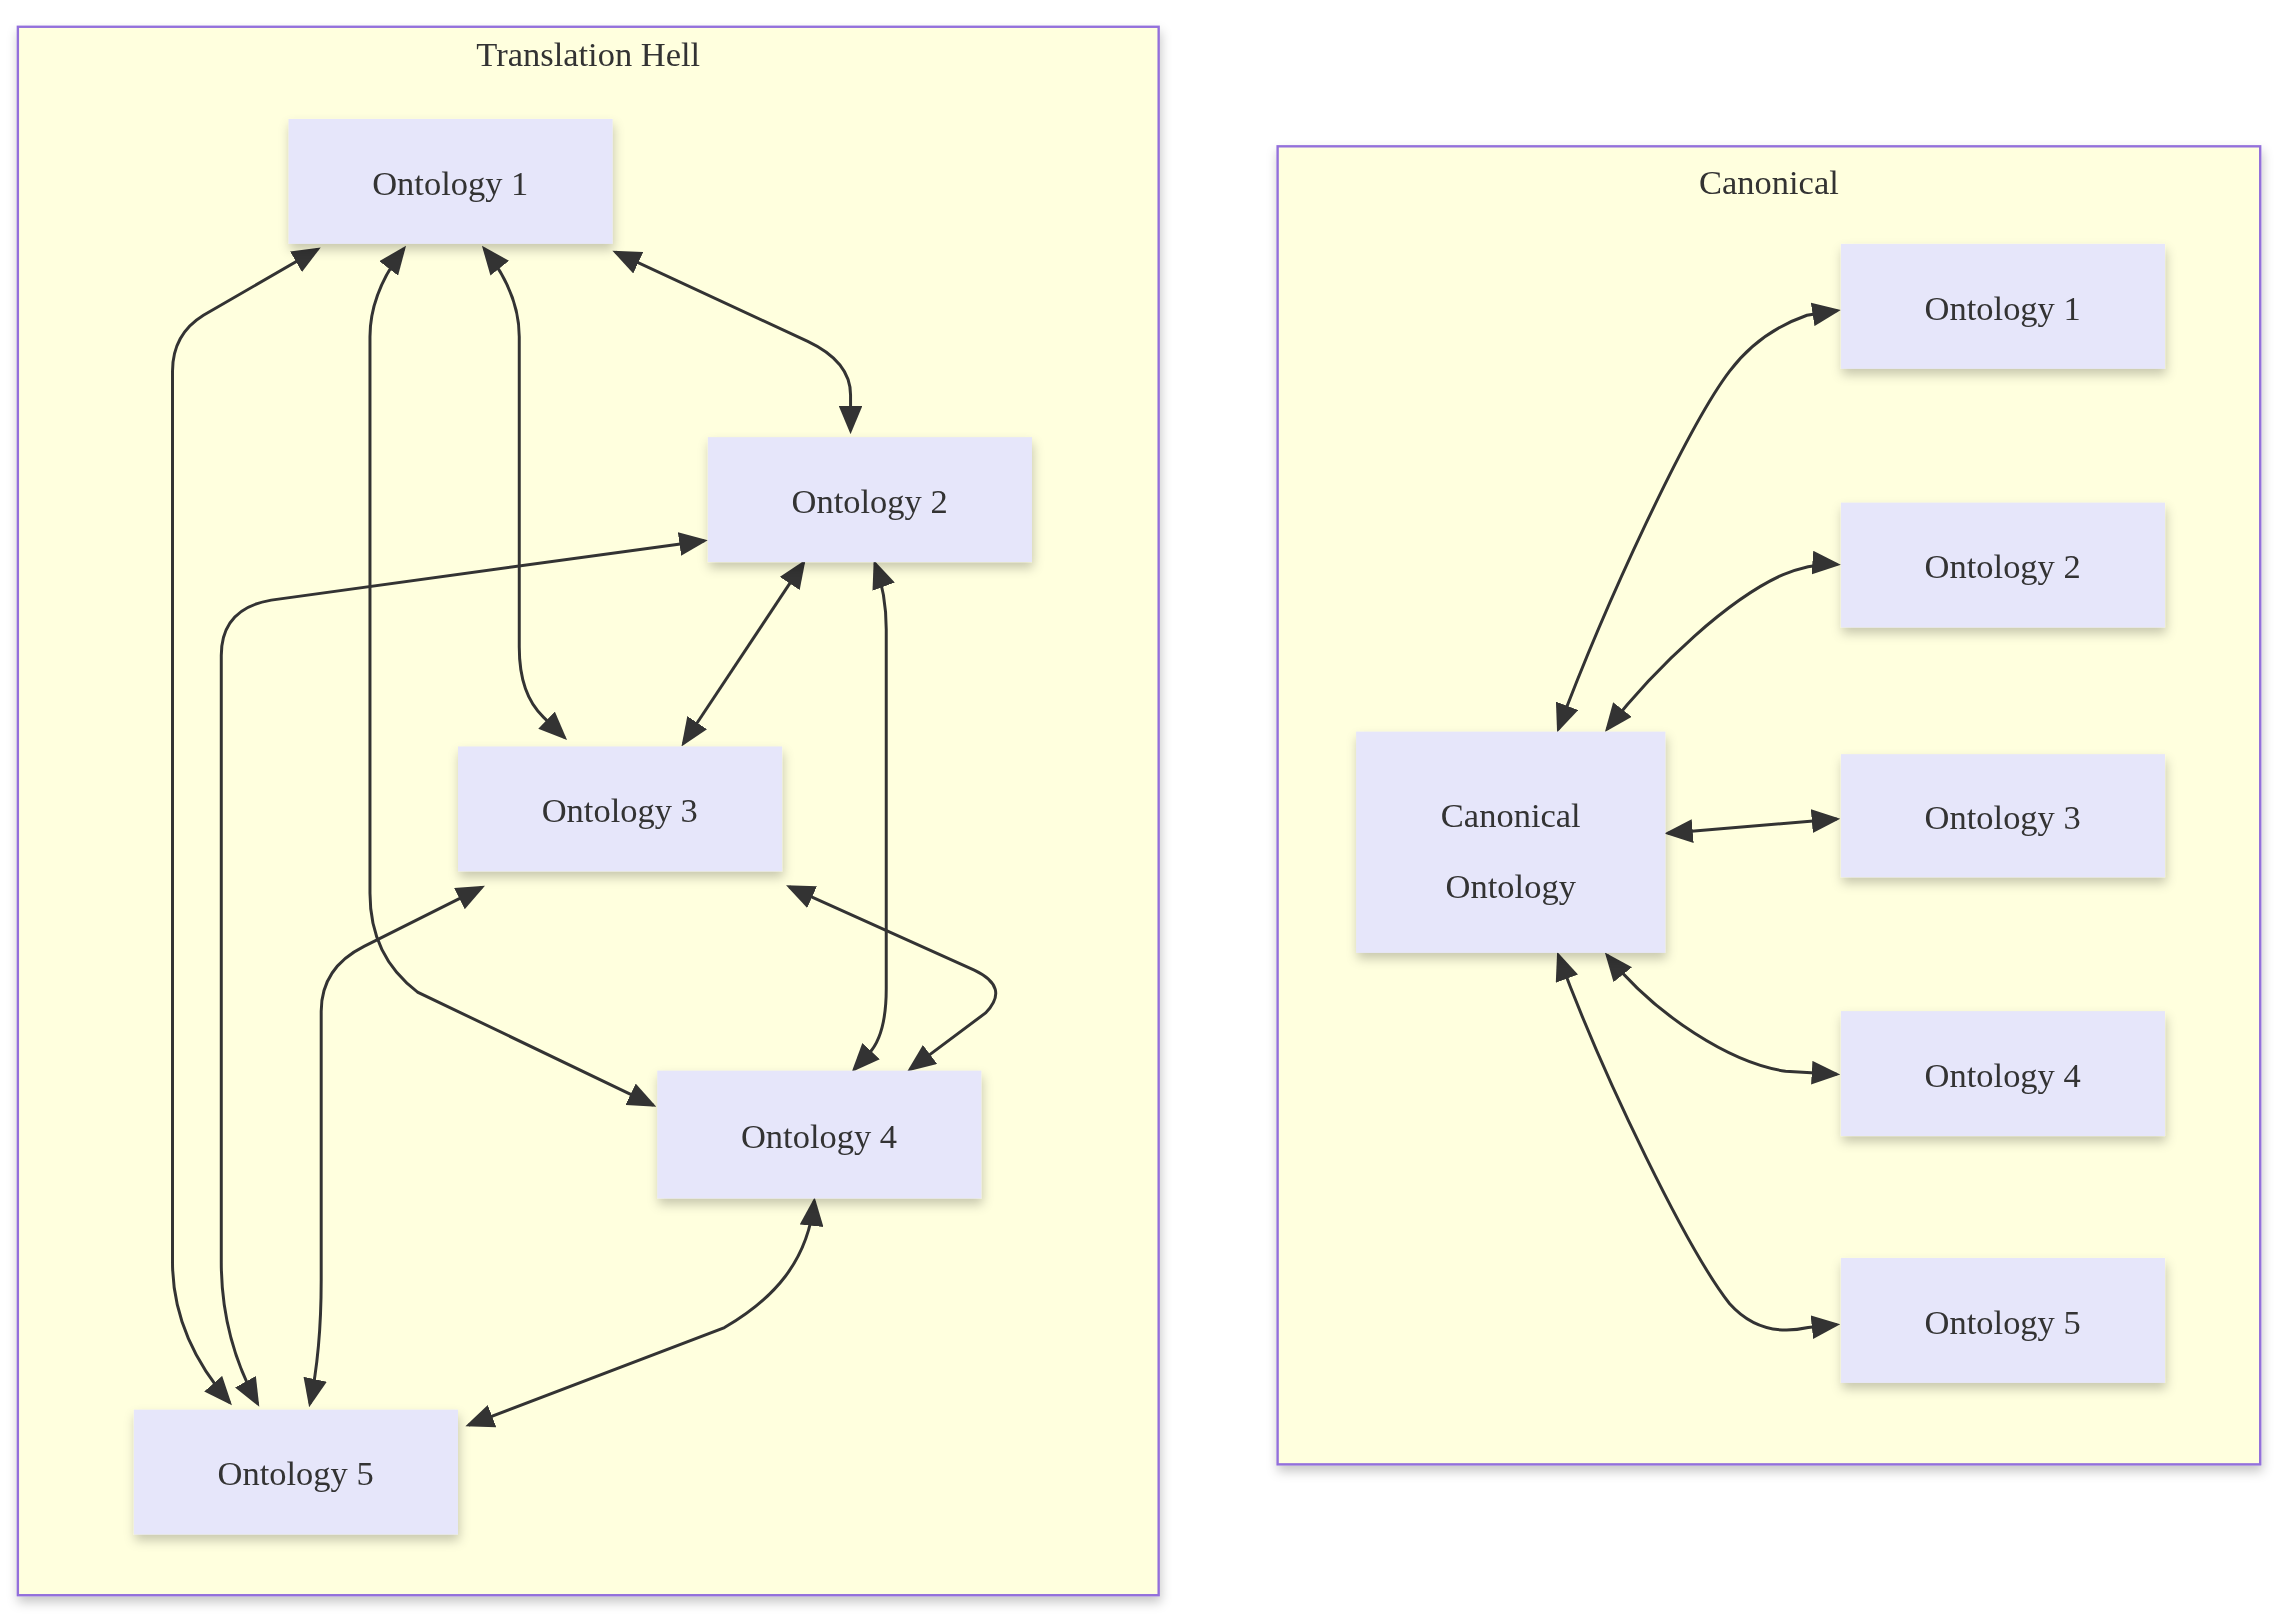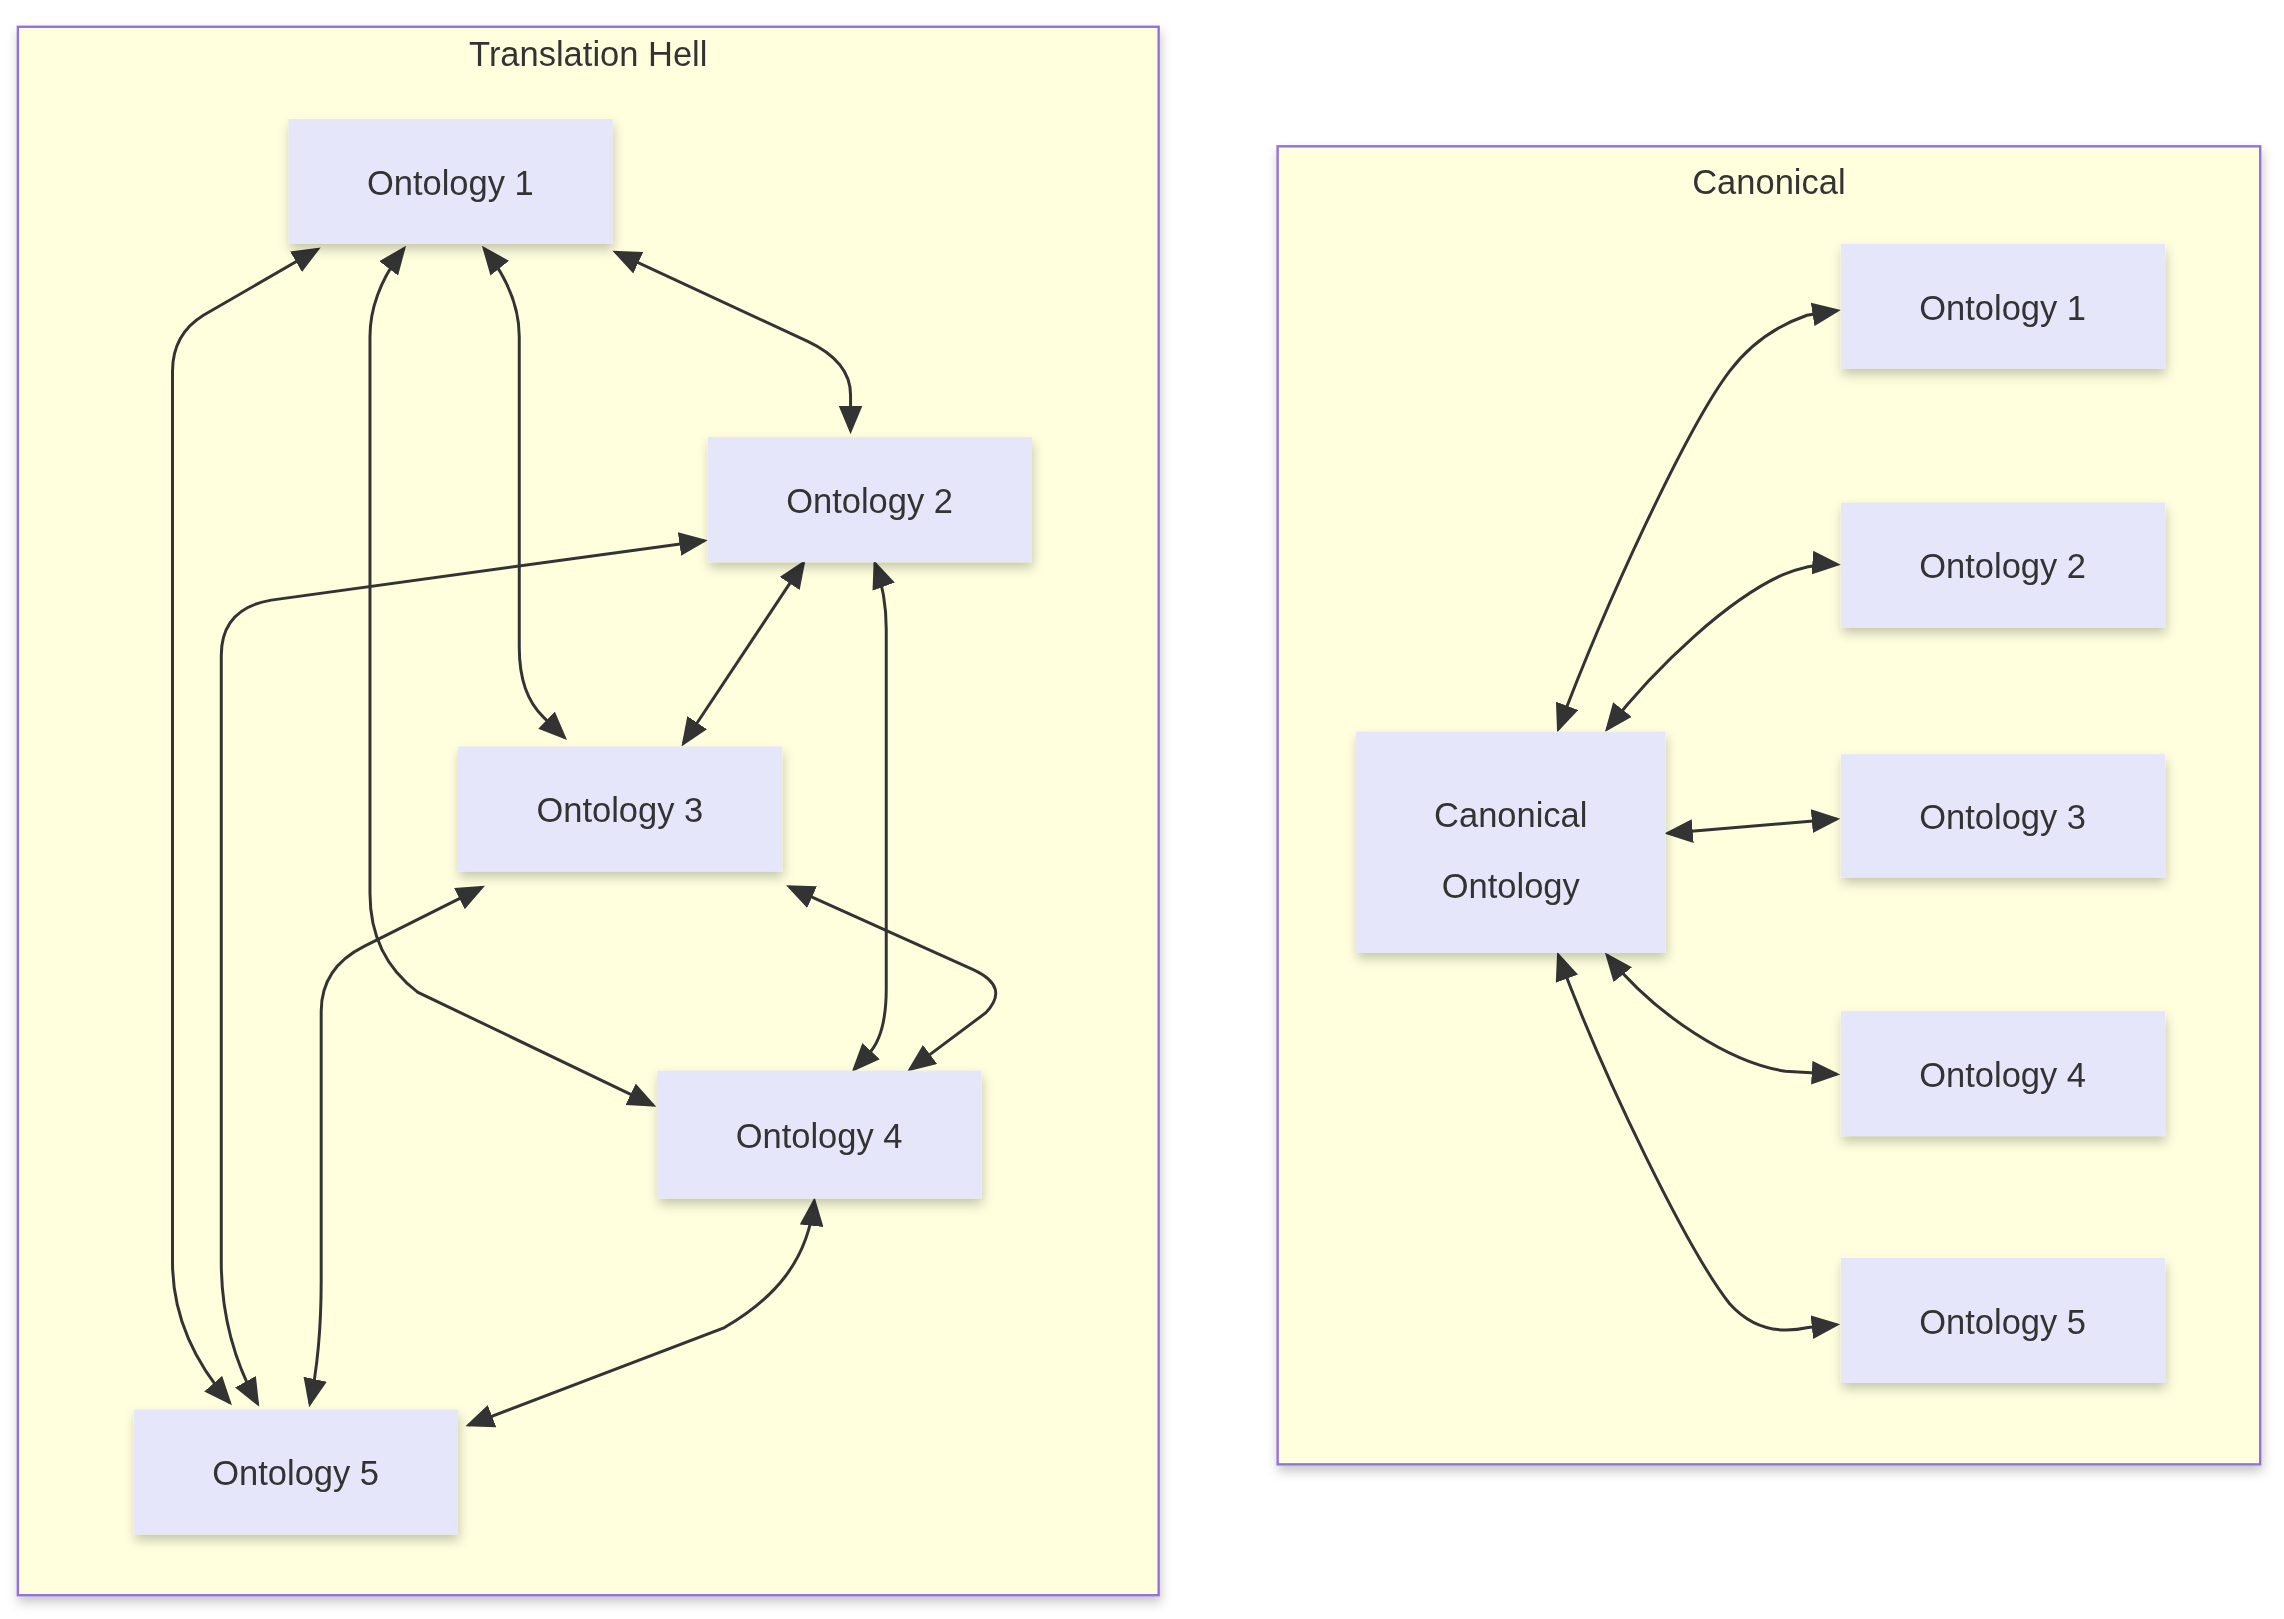--- a/index.html
+++ b/index.html
@@ -5,21 +5,21 @@
   html, body {
     margin: 0;
     padding: 0;
     background: #ffffff;
   }
   .canvas {
     position: relative;
     width: 2188px;
     height: 1619px;
     background: var(--background, #ffffff);
-    font-family: Liberation Sans, sans-serif;
+    font-family: Liberation Serif, serif;
   }
   svg {
     display: block;
     width: 2284px;
     height: 1619px;
   }
   .cluster-rect {
     fill: var(--cluster-fill, #ffffde);
     stroke: var(--cluster-border, #9370db);
     stroke-width: 4px;

